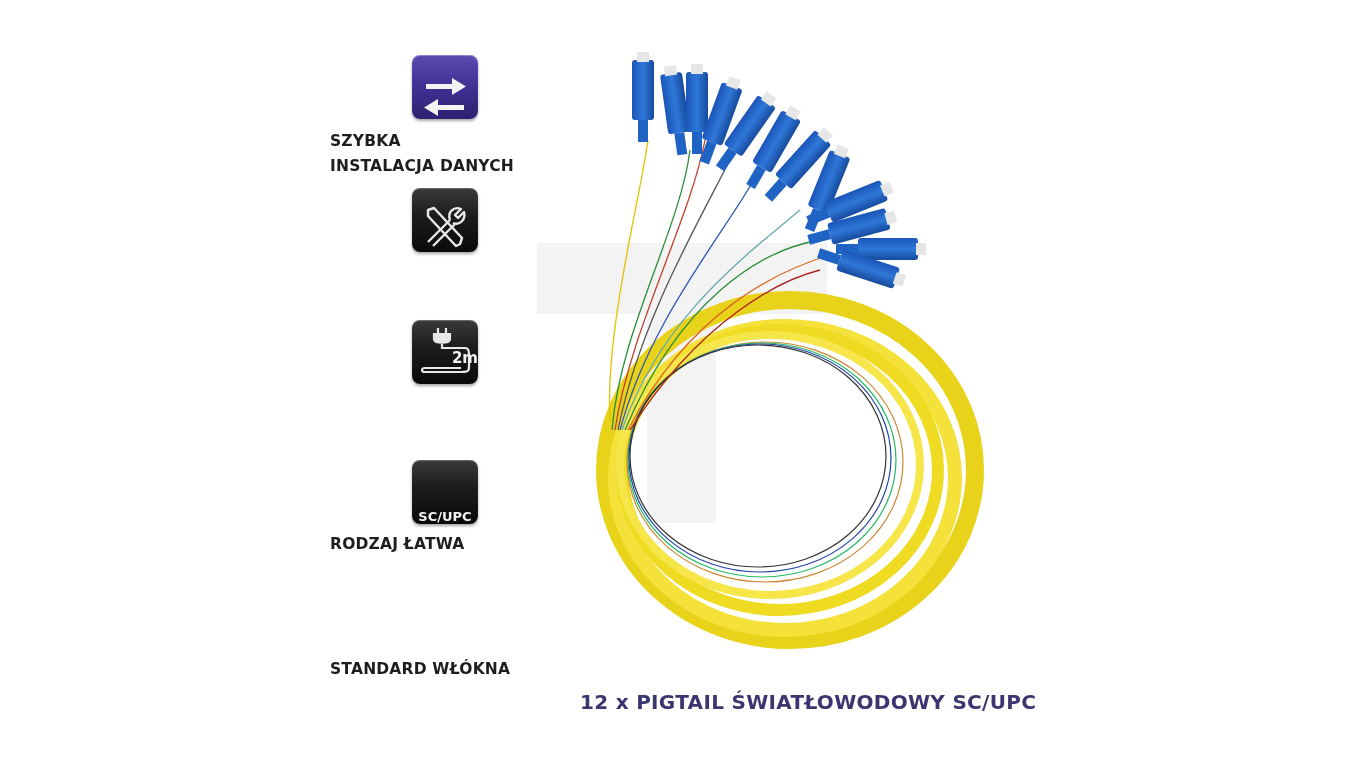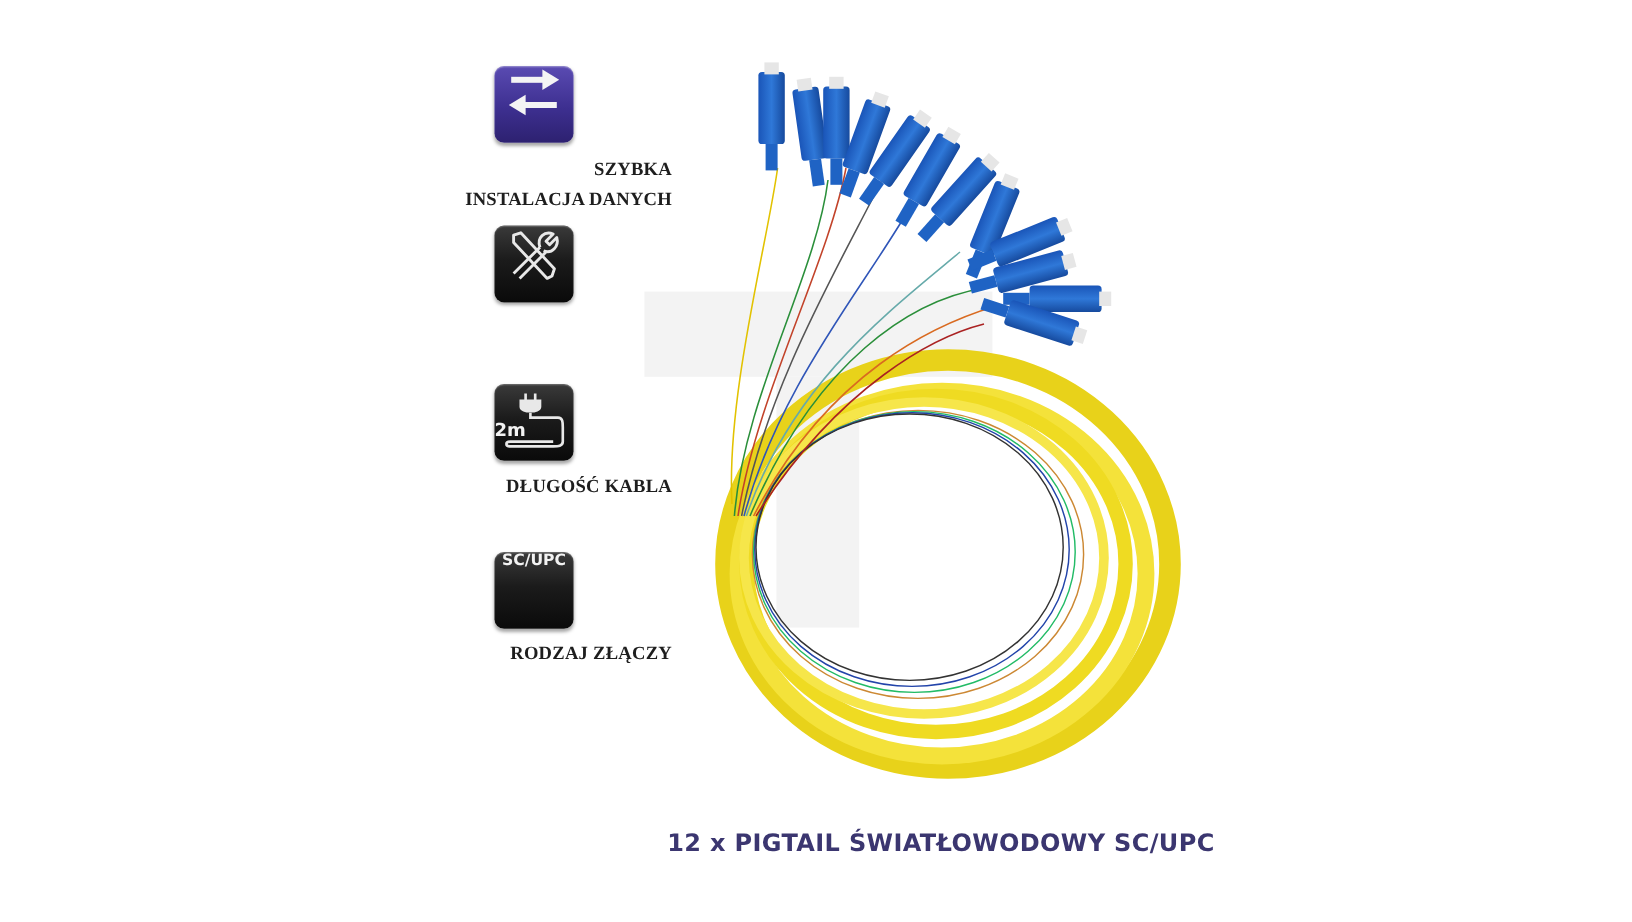--- a/index.html
+++ b/index.html
@@ -9,34 +9,34 @@
     font-family:"DejaVu Sans", "Liberation Sans", sans-serif;
   }
   .watermark-bar { position:absolute; left:537px; top:243px; width:290px; height:71px; background:#f3f3f3; }
   .watermark-stem { position:absolute; left:647px; top:314px; width:69px; height:209px; background:#f3f3f3; }
 
   .feature { position:absolute; left:330px; width:230px; text-align:center; }
   .feat-icon {
     position:absolute; left:82px; width:66px; height:64px; border-radius:8px;
     background:linear-gradient(180deg,#3a3a3a 0%,#1b1b1b 45%,#0a0a0a 100%);
     box-shadow:0 2px 3px rgba(0,0,0,0.35), inset 0 1px 1px rgba(255,255,255,0.25);
-    display:flex; align-items:flex-start; justify-content:center;
+    display:flex; align-items:flex-end; justify-content:center;
     color:#f2f2f2; font-weight:bold; font-size:13px;
   }
   .feat-icon.purple {
     background:linear-gradient(180deg,#5a4bb2 0%,#3d2f90 55%,#2d2170 100%);
     box-shadow:0 2px 3px rgba(0,0,0,0.35), inset 0 1px 1px rgba(255,255,255,0.35);
   }
   .feat-label {
-    position:absolute; left:0; width:230px; text-align:right;
-    font-size:15.5px; font-weight:bold; color:#1e1e1e; letter-spacing:0.2px; line-height:25px;font-family:Liberation Serif, serif;
+    position:absolute; left:0; width:230px; text-align:left;
+    font-size:15.5px; font-weight:bold; color:#1e1e1e; letter-spacing:0.2px; line-height:25px;
   }
 
   .product-title {
-    position:absolute; left:556px; top:690px; width:440px;
+    position:absolute; left:580px; top:690px; width:440px;
     font-size:20px; font-weight:bold; color:#3b3670; letter-spacing:0.3px;
     white-space:nowrap;
   }
   .product-art { position:absolute; left:560px; top:30px; width:460px; height:660px; }
 </style>
 </head>
 <body>
 
 <div class="watermark-bar"></div>
 <div class="watermark-stem"></div>
@@ -68,31 +68,31 @@
 
 <div class="feature" style="top:320px;height:100px;">
   <div class="feat-icon" style="top:0;flex-direction:column;">
     <svg width="56" height="56" viewBox="0 0 56 56" fill="none" stroke="#e8e8e8" stroke-width="2.2" style="position:absolute;left:5px;top:4px;">
       <path d="M21 4 L21 10 M29 4 L29 10"></path>
       <path d="M17 10 H33 V15 C33 20 17 20 17 15 Z" fill="#e8e8e8"></path>
       <path d="M25 20 V24 H48 C52 24 52 28 52 32 V44 C52 48 48 48 44 48 H8 C4 48 4 44 8 44 H44"></path>
     </svg>
     <span style="position:relative;top:6px;font-size:15px;">2m</span>
   </div>
-  <div class="feat-label" style="top:73px;">DŁUGOŚĆ KABLA</div>
 </div>
 
 <div class="feature" style="top:460px;height:100px;">
   <div class="feat-icon" style="top:0;">
     <span>SC/UPC</span>
   </div>
-  <div class="feat-label" style="top:72px;">RODZAJ ZŁĄCZY</div>
+  <div class="feat-label" style="top:72px;">RODZAJ ŁATWA</div>
 </div>
 
 <div class="feature" style="top:584px;height:100px;">
+  <div class="feat-label" style="top:73px;">STANDARD WŁÓKNA</div>
 </div>
 
 <svg class="product-art" viewBox="560 30 460 660">
   <defs>
     <linearGradient id="blueConn" x1="0" y1="0" x2="1" y2="0">
       <stop offset="0" stop-color="#1a55b8"></stop>
       <stop offset="0.5" stop-color="#2f78d8"></stop>
       <stop offset="1" stop-color="#164a9e"></stop>
     </linearGradient>
   </defs>

